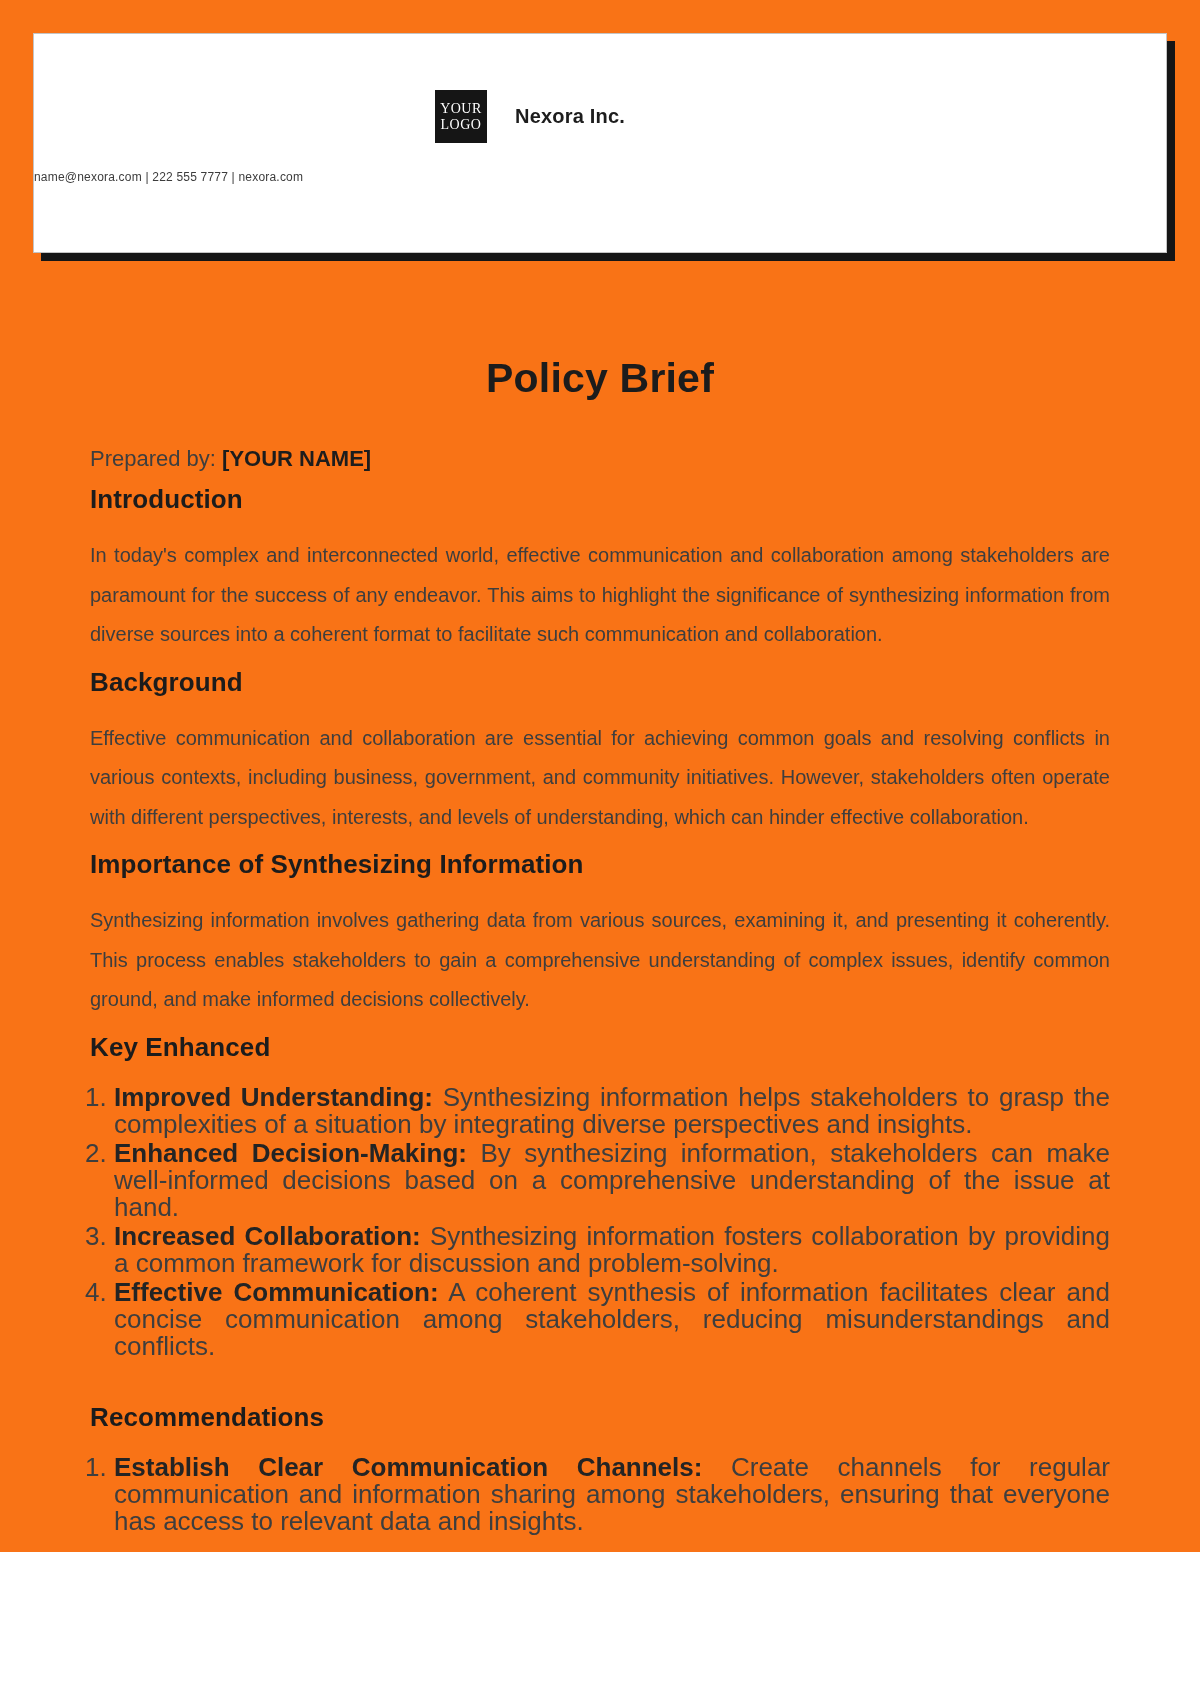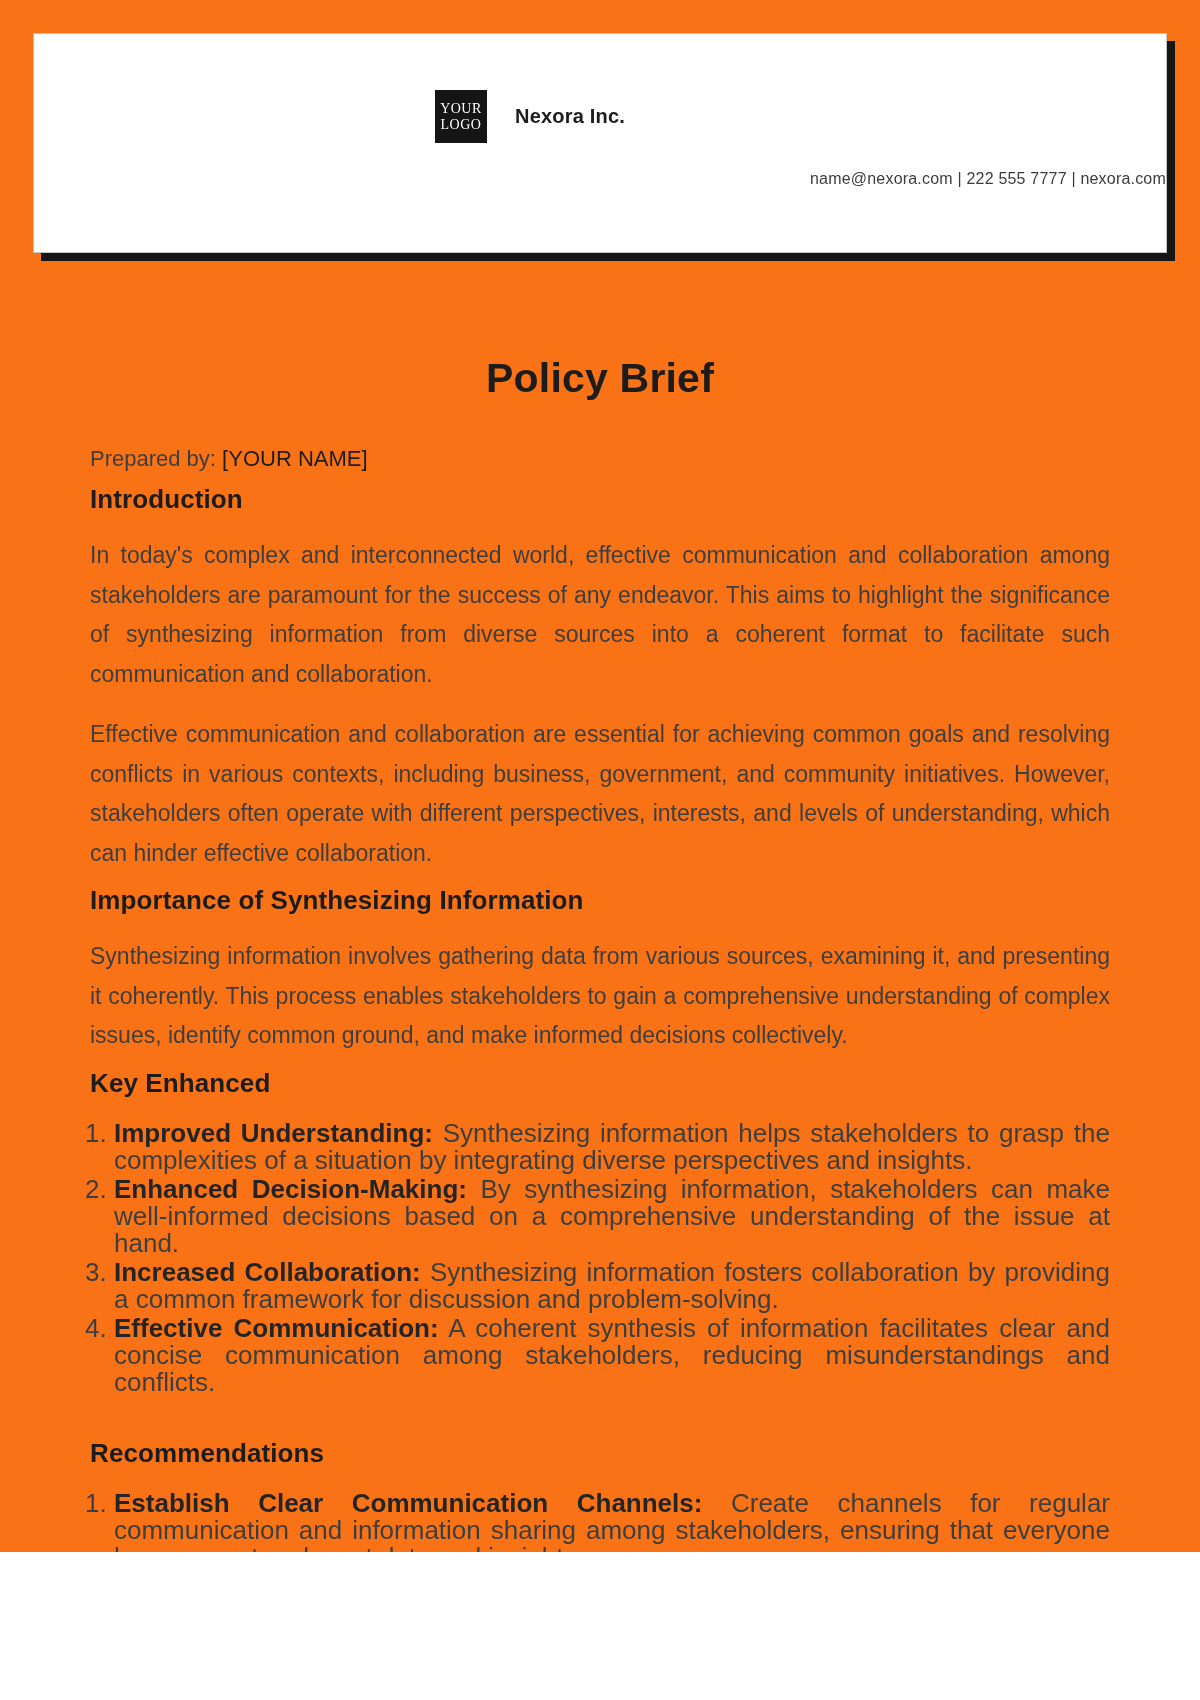--- a/index.html
+++ b/index.html
@@ -56,22 +56,22 @@
     flex: 0 0 auto;
   }
   .brand-name {
     font-size: 20px;
     font-weight: 700;
     color: #1d1d1d;
     letter-spacing: 0.2px;
   }
   .contact-line {
     margin-top: 27px;
-    text-align: right;
-    font-size: 16px;
+    text-align: left;
+    font-size: 12px;
     color: #3c3c3c;
     letter-spacing: 0.2px;
   }
 
   
   .doc {
     position: absolute;
     left: 90px;
     top: 355px;
     width: 1020px;
@@ -83,35 +83,35 @@
     color: #1c1c1c;
     margin: 0 0 44px 0;
     letter-spacing: 0.2px;
   }
   .prepared-by {
     font-size: 22px;
     color: #3e3e3e;
     margin: 0;
   }
   .prepared-by .name {
-    font-weight: 400;
+    font-weight: 700;
     color: #1d1d1d;
   }
   h2.sec-heading {
     font-size: 26px;
     font-weight: 700;
     color: #1c1c1c;
     margin: 12px 0 0 0;
     letter-spacing: 0.1px;
   }
   h2.sec-heading.spaced {
     margin-top: 42px;
   }
   p.sec-para {
-    font-size: 23px;
+    font-size: 20px;
     line-height: 39.5px;
     color: #3e3e3e;
     text-align: justify;
     margin: 21px 0 7px 0;
   }
   ol.sec-list {
     margin: 21px 0 7px 0;
     padding-left: 24px;
     color: #3e3e3e;
   }
@@ -144,20 +144,21 @@
 
   <div class="doc">
 
     <h1 class="doc-title">Policy Brief</h1>
 
     <p class="prepared-by"><span>Prepared by:</span> <span class="name">[YOUR NAME]</span></p>
 
     <h2 class="sec-heading">Introduction</h2>
     <p class="sec-para">In today's complex and interconnected world, effective communication and collaboration among stakeholders are paramount for the success of any endeavor. This aims to highlight the significance of synthesizing information from diverse sources into a coherent format to facilitate such communication and collaboration.</p>
 
+    <h2 class="sec-heading">Background</h2>
     <p class="sec-para">Effective communication and collaboration are essential for achieving common goals and resolving conflicts in various contexts, including business, government, and community initiatives. However, stakeholders often operate with different perspectives, interests, and levels of understanding, which can hinder effective collaboration.</p>
 
     <h2 class="sec-heading">Importance of Synthesizing Information</h2>
     <p class="sec-para">Synthesizing information involves gathering data from various sources, examining it, and presenting it coherently. This process enables stakeholders to gain a comprehensive understanding of complex issues, identify common ground, and make informed decisions collectively.</p>
 
     <h2 class="sec-heading">Key Enhanced</h2>
     <ol class="sec-list">
       <li><span class="lead">Improved Understanding:</span> <span>Synthesizing information helps stakeholders to grasp the complexities of a situation by integrating diverse perspectives and insights.</span></li>
       <li><span class="lead">Enhanced Decision-Making:</span> <span>By synthesizing information, stakeholders can make well-informed decisions based on a comprehensive understanding of the issue at hand.</span></li>
       <li><span class="lead">Increased Collaboration:</span> <span>Synthesizing information fosters collaboration by providing a common framework for discussion and problem-solving.</span></li>

